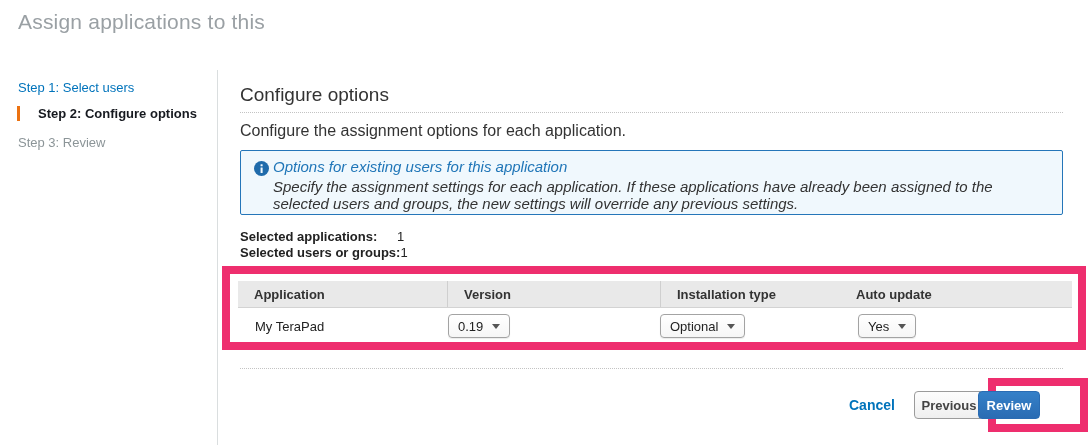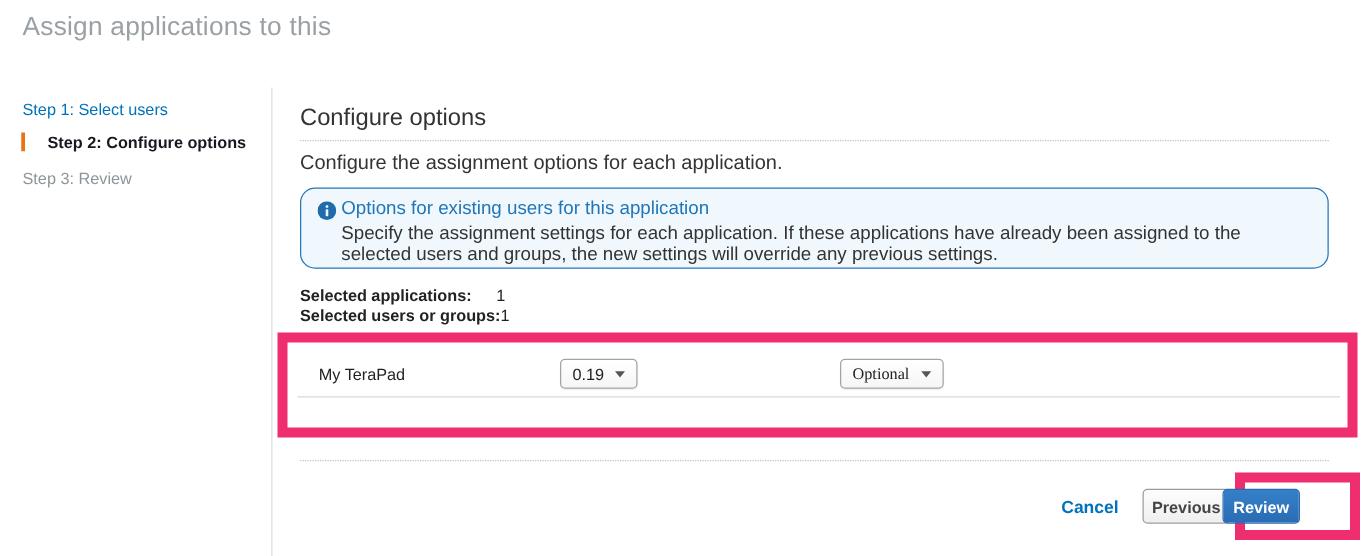--- a/index.html
+++ b/index.html
@@ -24,21 +24,21 @@
   .section-heading { position:absolute; left:240px; top:84px; font-size:19px;
                      font-weight:400; color:#333; }
   .dotted { position:absolute; left:240px; width:823px; height:0;
             border-top:1px dotted #c3c3c3; }
   .dotted-1 { top:112px; }
   .dotted-2 { top:368px; }
   .desc { position:absolute; left:240px; top:122px; font-size:16px; color:#333; }
 
   
   .infobox { position:absolute; left:240px; top:150px; width:823px; height:65px;
-             border:1px solid #2576b9; background:#f0f8fd; border-radius:12px; }
+             border:1px solid #2576b9; background:#f0f8fd; border-radius:2px;font-style:italic; }
   .info-icon { position:absolute; left:13px; top:10px; width:15px; height:15px; }
   .info-title { position:absolute; left:32px; top:7px; font-size:15px; color:#2076b8; }
   .info-body  { position:absolute; left:32px; top:27px; width:772px; font-size:15px;
                 line-height:17px; color:#333; }
 
   
   .summary { position:absolute; left:240px; top:229px; font-size:13px; color:#222; }
   .srow { height:16px; line-height:16px; }
   .slabel { display:inline-block; min-width:157px; font-weight:bold; color:#222; }
 
@@ -60,21 +60,21 @@
   .td-app { padding-left:17px; }
 
   .dd { display:inline-flex; align-items:center; height:24px; padding:0 9px;
         background:linear-gradient(#ffffff,#f6f6f6); border:1px solid #a3a3a3;
         border-radius:4px; color:#222; cursor:pointer;
         box-shadow:0 1px 1px rgba(0,0,0,.08); }
   .caret { width:0; height:0; border-left:4px solid transparent;
            border-right:4px solid transparent; border-top:5px solid #555;
            margin-left:9px; }
   .dd-version { margin-left:1px; }
-  .dd-install { margin-left:12px;font-family:Liberation Serif, serif; }
+  .dd-install { margin-left:0; }
   .dd-update  { margin-left:18px; }
 
   
   .cancel-link { position:absolute; left:849px; top:397px; font-size:14px;
                  font-weight:bold; color:#0073bb; cursor:pointer; }
   .btn { position:absolute; top:391px; height:28px; border-radius:4px;
          font-size:13px; font-weight:bold; display:flex; align-items:center;
          justify-content:center; cursor:pointer; font-family:"Liberation Sans",sans-serif; }
   .btn-previous { left:914px; width:70px; color:#444; border:1px solid #9b9b9b;
                   background:linear-gradient(#fdfdfd,#efefef); }
@@ -115,31 +115,43 @@
   <div class="summary">
     <div class="srow">
       <span class="slabel">Selected applications:</span><span class="sval">1</span>
     </div>
     <div class="srow">
       <span class="slabel">Selected users or groups:</span><span class="sval">1</span>
     </div>
   </div>
 
   <div class="apptable">
+    <div class="thead">
+      <div class="th c1">Application</div>
+      <div class="th c2 th-b">Version</div>
+      <div class="th c3 th-b">Installation type</div>
+      <div class="th c4">Auto update</div>
+    </div>
     <div class="trow">
       <div class="td c1 td-app">My TeraPad</div>
       <div class="td c2">
         <span class="dd dd-version">
           <span>0.19</span>
           <span class="caret"></span>
         </span>
       </div>
       <div class="td c3">
         <span class="dd dd-install">
           <span>Optional</span>
+          <span class="caret"></span>
+        </span>
+      </div>
+      <div class="td c4">
+        <span class="dd dd-update">
+          <span>Yes</span>
           <span class="caret"></span>
         </span>
       </div>
     </div>
   </div>
 
   <div class="dotted dotted-2"></div>
 
   <div class="cancel-link">Cancel</div>
   <div class="btn btn-previous">Previous</div>

